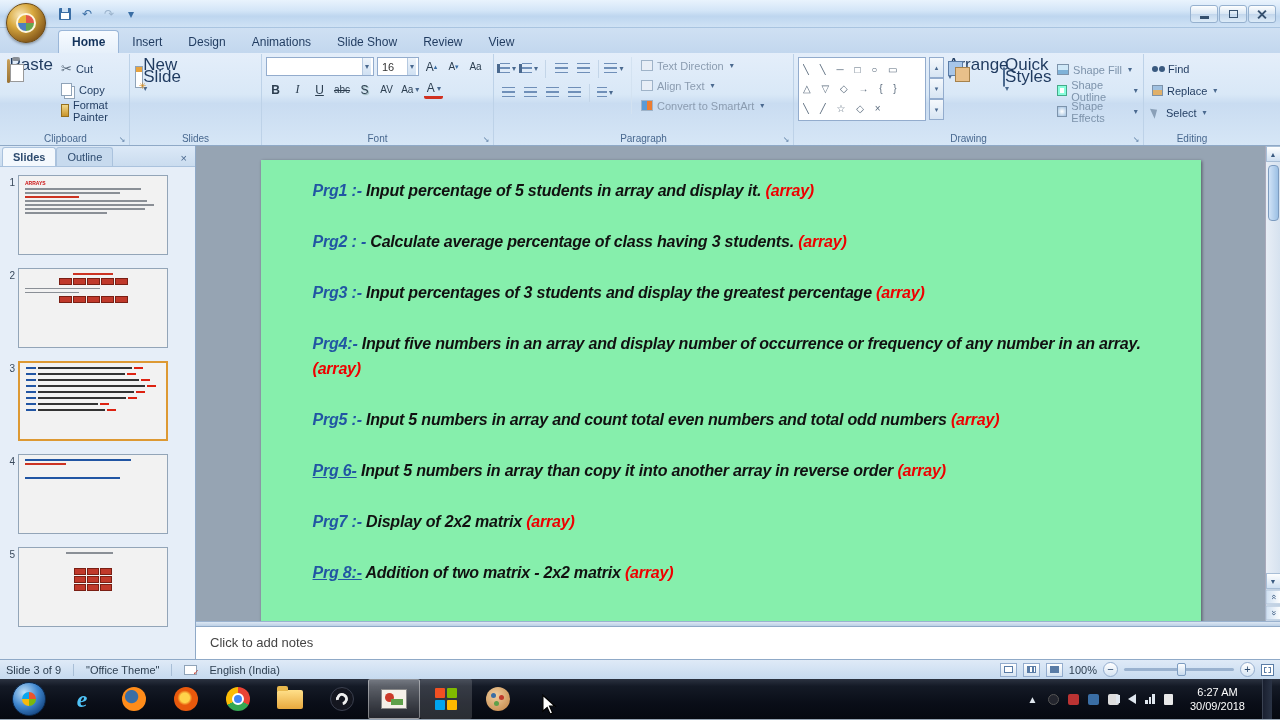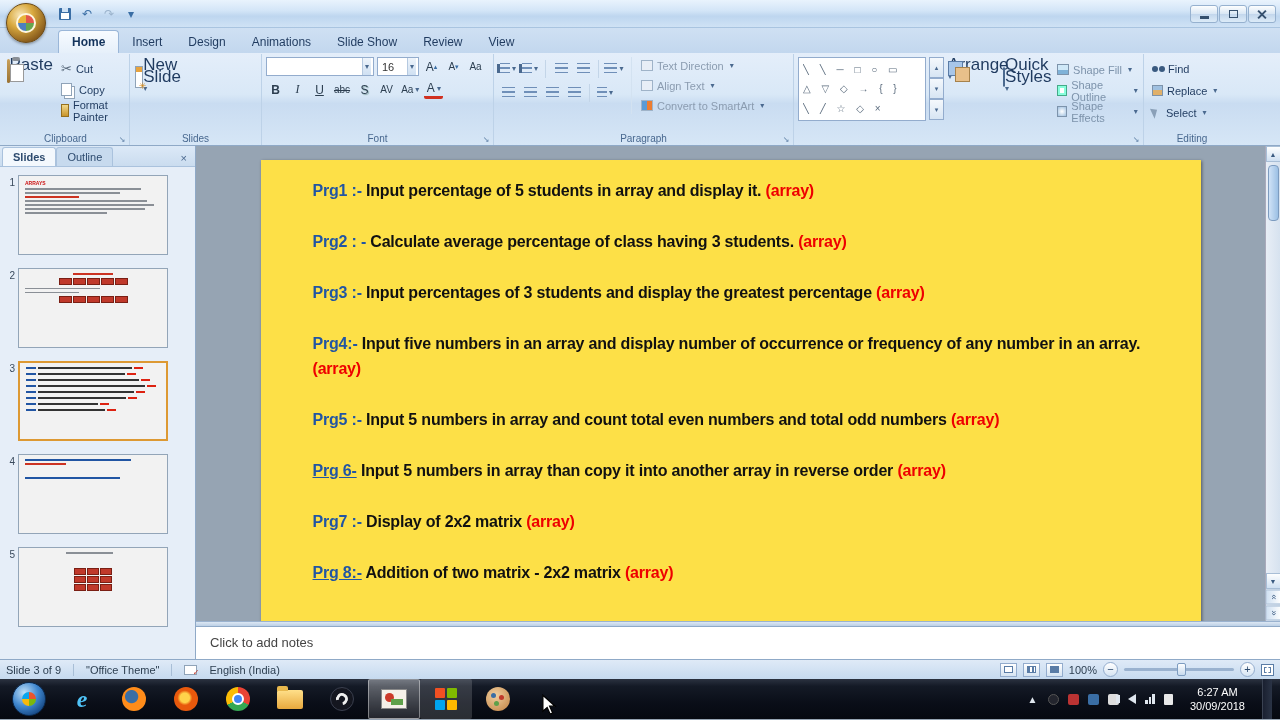--- a/index.html
+++ b/index.html
@@ -125,22 +125,22 @@
   .t3line { display:flex; gap:2px; margin-bottom:4px; align-items:center; }
   .t3line .b1 { width:10px; height:2px; background:#2155a3; }
   .t3line .b2 { height:2px; background:#333; }
   .t3line .b3 { width:9px; height:2px; background:#dd2211; }
   .t5grid { display:grid; grid-template-columns:repeat(3,12px); gap:1px; justify-content:center; margin-top:14px; }
   .t5grid span { height:7px; background:#c0392b; border:0.5px solid #7a1f14; }
 
   .editor { flex:1; display:flex; flex-direction:column; background:#96a4b3; }
   .canvasrow { flex:1; display:flex; overflow:hidden; }
   .canvas { flex:1; position:relative; overflow:hidden; }
-  .slide { width:940px; margin:14px auto 0; background:#fde047; box-shadow:1px 1px 3px rgba(0,0,0,.45); height:470px;
-    padding:18px 45px 0 52px; overflow:hidden; }
+  .slide { width:940px; margin:14px auto 0; background:#86efac; box-shadow:1px 1px 3px rgba(0,0,0,.45); height:470px;
+    padding:18px 45px 0 52px; overflow:hidden;font-style:italic; }
   .line { font-size:16px; font-weight:bold; line-height:25px; color:#111; margin-bottom:26px; letter-spacing:-0.2px; }
   .line.gap-top { margin-top:15px; }
   .prg { color:#2155a3; }
   .prg.u { text-decoration:underline; }
   .tail { color:#ee0000; }
 
   .vscroll { width:15px; background:linear-gradient(90deg,#e8eef6,#d6e2ef); border-left:1px solid #aab; display:flex; flex-direction:column; align-items:center; }
   .sbtn { width:15px; height:16px; font-size:7px; color:#3a5a80; display:flex; align-items:center; justify-content:center;
     background:linear-gradient(180deg,#fdfefe,#cfe0f2); border:1px solid #a8bed6; }
   .sthumb { width:11px; height:56px; margin-top:3px; border-radius:4px; background:linear-gradient(90deg,#cfe2f6,#9cc0e4); border:1px solid #7d9cc0; }
@@ -409,20 +409,21 @@
         <div class="srow dd">
             <span class="shf-ic outl-sw"></span>
             <span style="color:#7d93ab">Shape Outline</span>
           </div>
         <div class="srow dd">
             <span class="shf-ic eff-sw"></span>
             <span style="color:#7d93ab">Shape Effects</span>
           </div>
       </div>
     </div>
+    <span class="glabel">Drawing</span>
     <span class="launcher">↘</span>
   </div>
 
   <div class="group" style="width:96px; border-right:none">
     <div class="edcol">
       <div class="srow">
           <span class="find-ic"></span>
           <span>Find</span>
         </div>
       <div class="srow dd">

